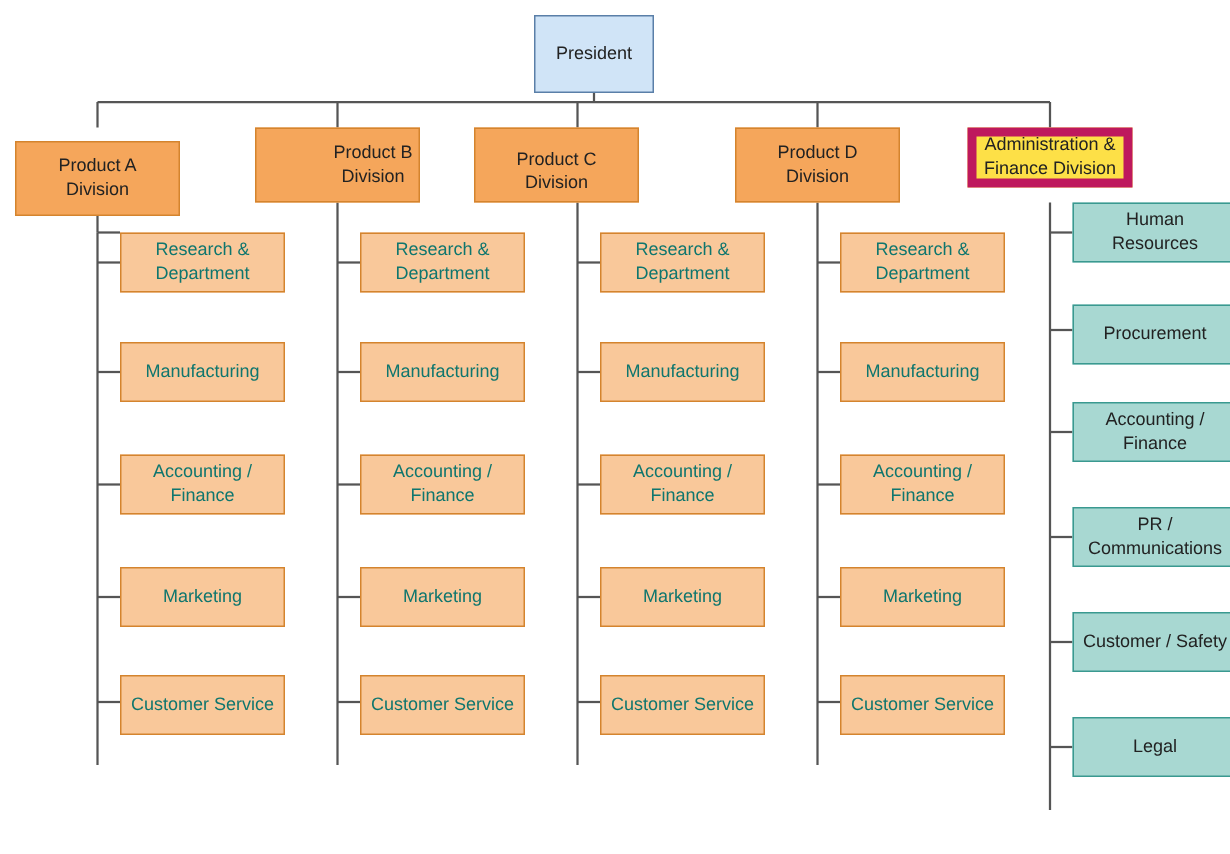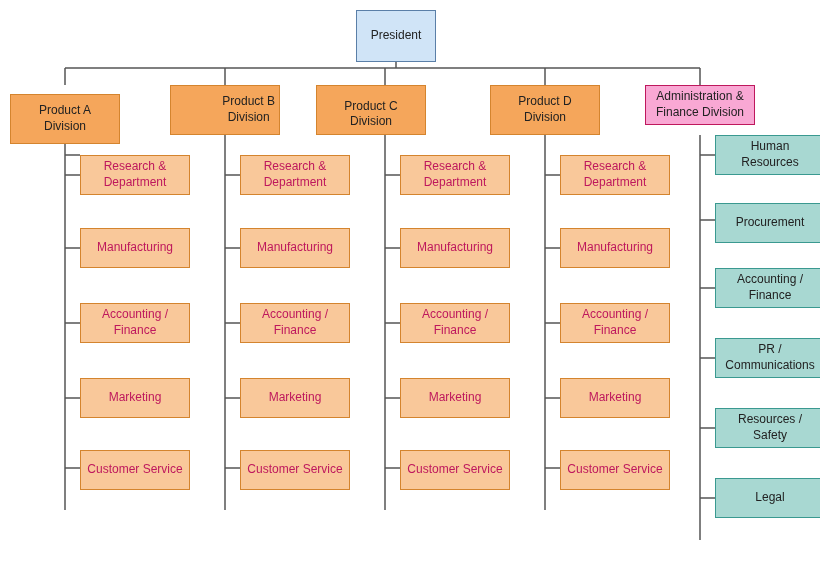--- a/index.html
+++ b/index.html
@@ -40,31 +40,31 @@
 
     .node-division-orange {
       background: #f5a65b;
       border: 1px solid #d4842e;
       color: #222;
       width: 110px;
       height: 50px;
     }
 
     .node-division-teal {
-      background: #f9a8d4;
-      border: 1px solid #be185d;
+      background: #fde047;
+      border: 6px solid #be185d;
       color: #222;
       width: 110px;
       height: 40px;
     }
 
     .node-dept-orange {
       background: #f9c89a;
       border: 1px solid #d4842e;
-      color: #be185d;
+      color: #0f766e;
       width: 110px;
       height: 40px;
     }
 
     .node-dept-teal {
       background: #a8d8d2;
       border: 1px solid #3a9990;
       color: #222;
       width: 110px;
       height: 40px;
@@ -241,20 +241,20 @@
   <div class="node node-dept-orange" style="left:240px; top:450px;">
       <span>Customer Service</span>
     </div>
   <div class="node node-dept-orange" style="left:400px; top:450px;">
       <span>Customer Service</span>
     </div>
   <div class="node node-dept-orange" style="left:560px; top:450px;">
       <span>Customer Service</span>
     </div>
   <div class="node node-dept-teal" style="left:715px; top:408px;">
-      <span>Resources / Safety</span>
+      <span>Customer / Safety</span>
     </div>
 
   <div class="node node-dept-teal" style="left:715px; top:478px;">
       <span>Legal</span>
     </div>
 
 </div>
 
 </body></html>

